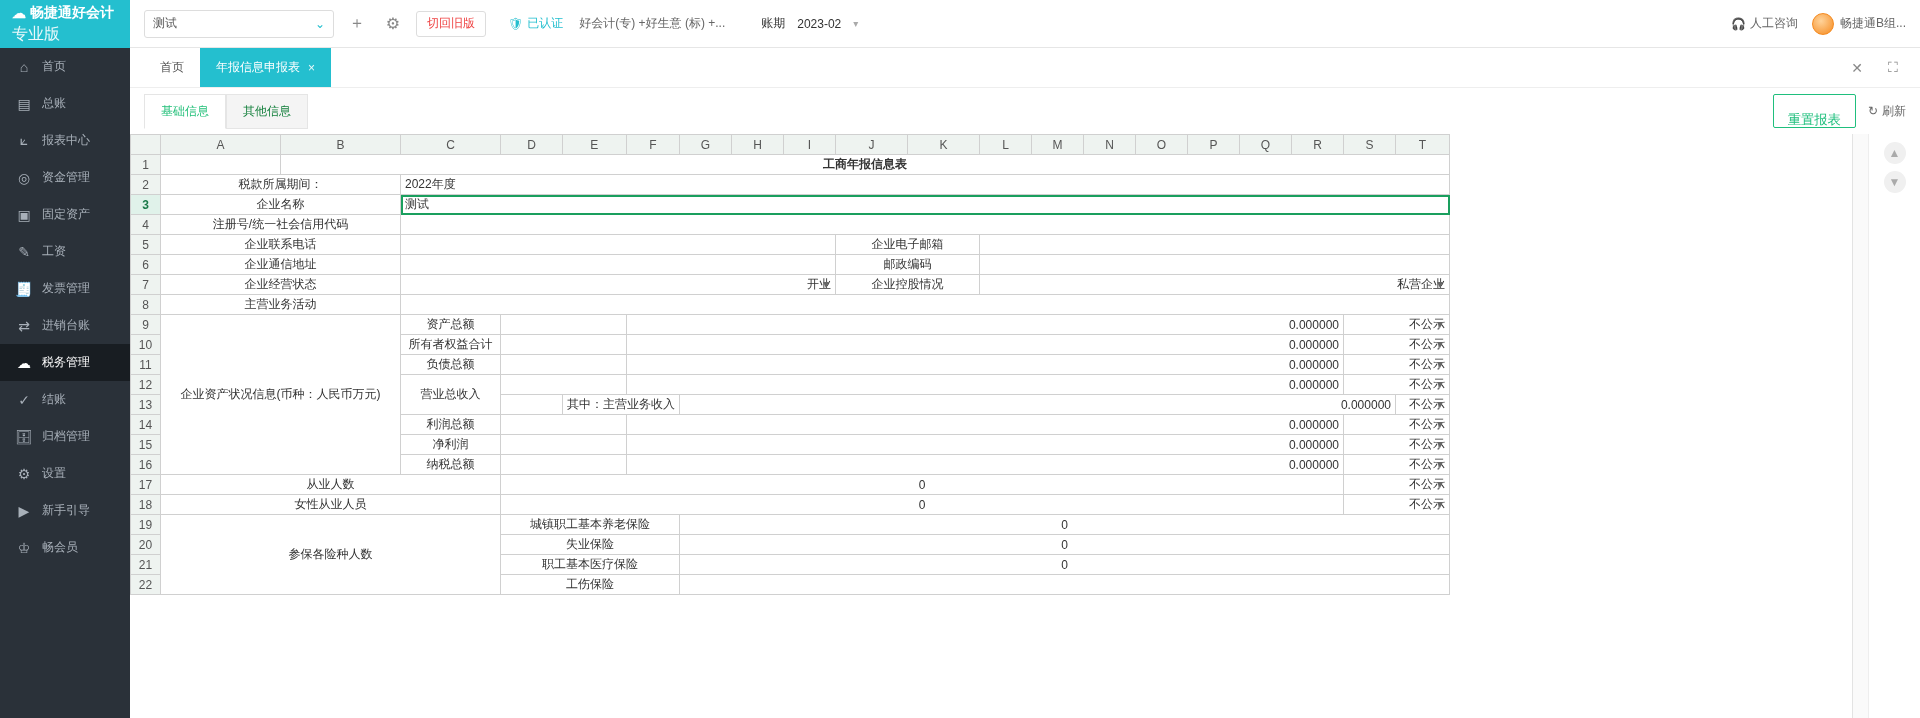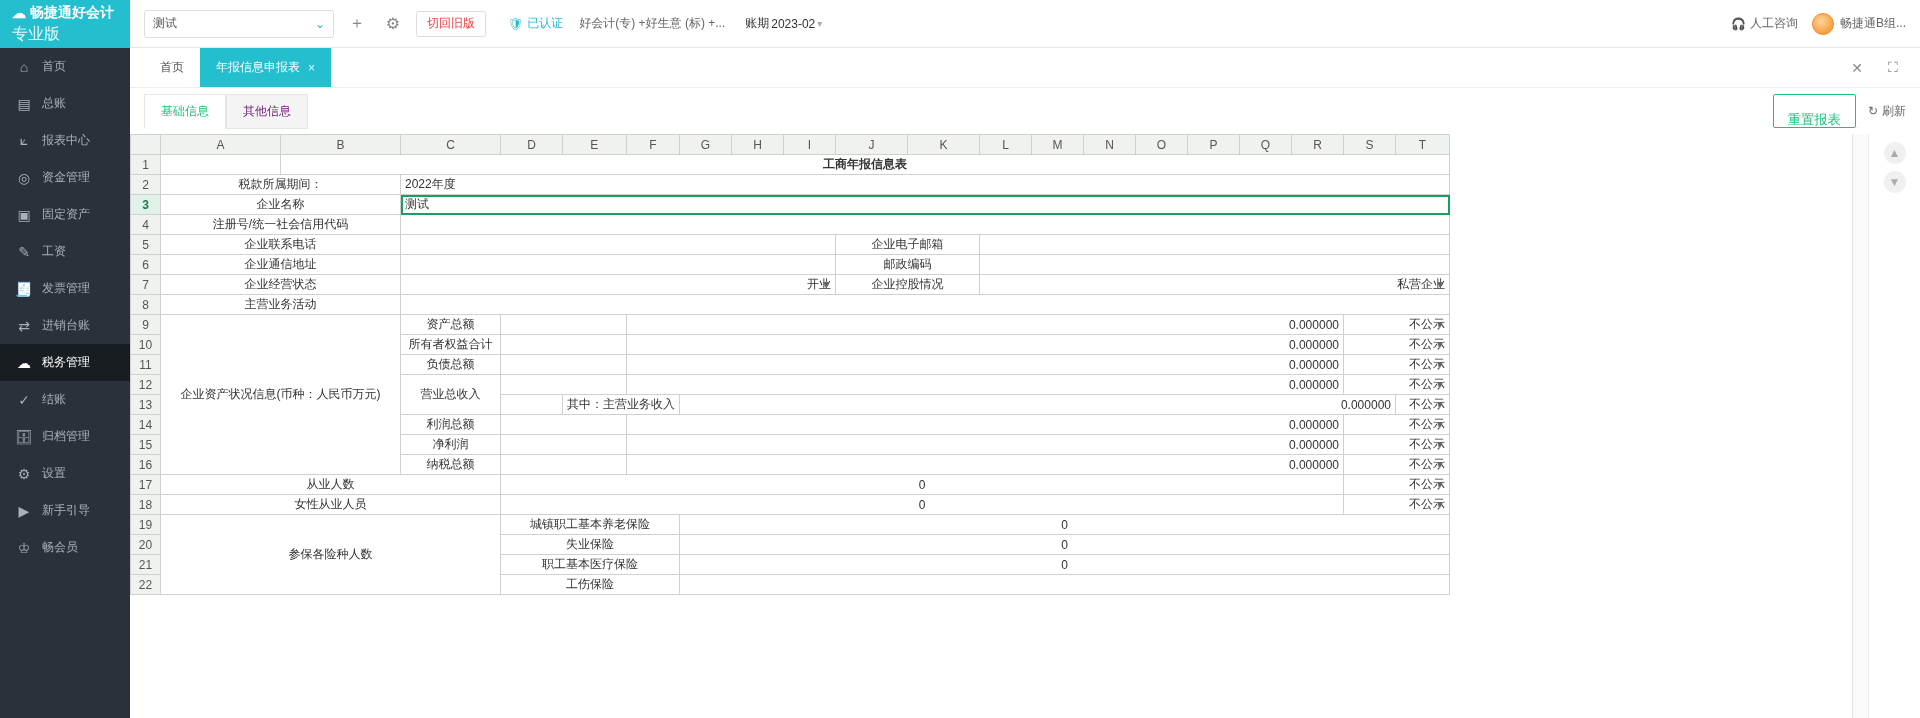--- a/index.html
+++ b/index.html
@@ -18,40 +18,40 @@
 
 
 .main { flex:1; display:flex; flex-direction:column; min-width:0; }
 .topbar { height:48px; border-bottom:1px solid #e6e6e6; display:flex; align-items:center; padding:0 14px; gap:10px; }
 .company-select { width:190px; border:1px solid #ddd; border-radius:3px; height:28px; display:flex; align-items:center; padding:0 8px; justify-content:space-between; color:#555; cursor:pointer; }
 .chev { color:#24bfcf; font-size:12px; }
 .tb-btn { width:26px; height:26px; display:flex; align-items:center; justify-content:center; color:#888; cursor:pointer; font-size:16px; }
 .old-btn { border:1px solid #ddd; border-radius:3px; height:26px; padding:0 10px; display:flex; align-items:center; color:#ef4444; cursor:pointer; }
 .verified { color:#24bfcf; display:flex; align-items:center; gap:4px; margin-left:12px; }
 .plan-text { color:#666; margin-left:6px; }
-.period { margin-left:10px; color:#333; display:flex; align-items:center; gap:2px;text-align:center; }
+.period { margin-left:26px; color:#333; display:flex; align-items:center; gap:12px;text-align:center; }
 .period-chev { color:#aaa; cursor:pointer; font-size:10px; }
 .spacer { flex:1; }
 .top-right { display:flex; align-items:center; gap:14px; }
 .support { display:flex; align-items:center; gap:4px; color:#666; cursor:pointer; }
 .user { display:flex; align-items:center; gap:6px; color:#666; cursor:pointer; }
 .avatar { width:22px; height:22px; border-radius:50%; background:radial-gradient(circle at 40% 35%,#ffd39a,#f58a1f); border:1px solid #f58a1f; }
 
 
 .tabs-row { height:40px; display:flex; align-items:center; border-bottom:1px solid #eee; padding-left:14px; }
 .tab { height:100%; display:flex; align-items:center; padding:0 16px; color:#555; cursor:pointer; }
 .tab.active { background:#24bfcf; color:#fff; }
 .tab-close { margin-left:8px; font-size:12px; opacity:.9; }
 .tabs-right { margin-left:auto; display:flex; align-items:center; gap:10px; padding-right:14px; }
 .tabs-right .tb-btn { font-size:14px; }
 
 
 .subbar { height:46px; display:flex; align-items:center; padding:0 14px; }
 .subtabs { display:flex; }
-.subtab { padding:8px 16px; border:1px solid #e5e5e5; background:#f4f4f4; color:#701a75; cursor:pointer; }
+.subtab { padding:8px 16px; border:1px solid #e5e5e5; background:#f4f4f4; color:#15803d; cursor:pointer; }
 .subtab.active { background:#fff; color:#24c07a; border-bottom:1px solid #fff; position:relative; z-index:1; }
 .subbar-right { margin-left:auto; display:flex; align-items:center; gap:12px; }
 .reset-btn { border:1px solid #1fbf7d; color:#1fbf7d; background:#fff; height:31px; padding:16px 14px; border-radius:2px; cursor:pointer; }
 .refresh { display:flex; align-items:center; gap:4px; color:#666; cursor:pointer; }
 .refresh-icon { display:inline-block; }
 
 
 .sheet-wrap { flex:1; display:flex; min-height:0; }
 .sheet-scroll { flex:1; overflow:auto; position:relative; }
 table.sheet { border-collapse:collapse; table-layout:fixed; }

